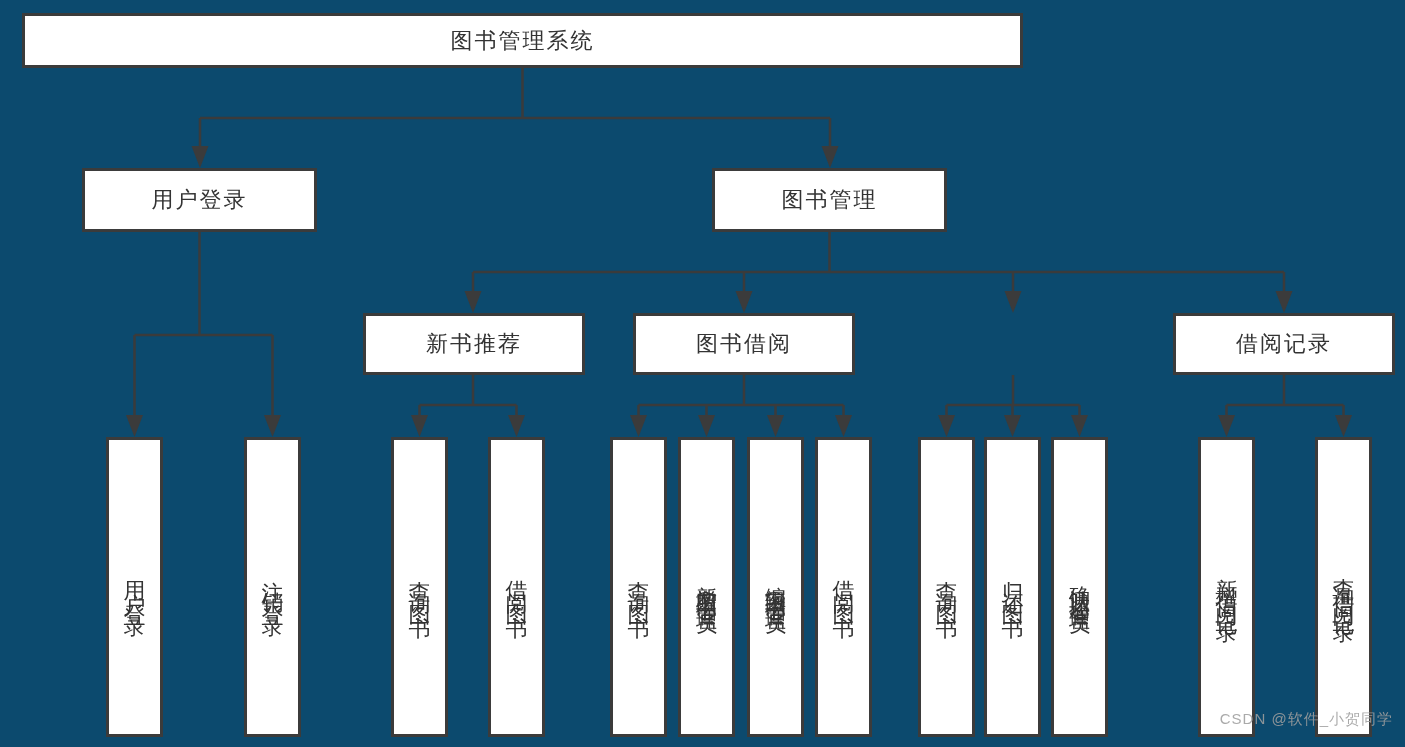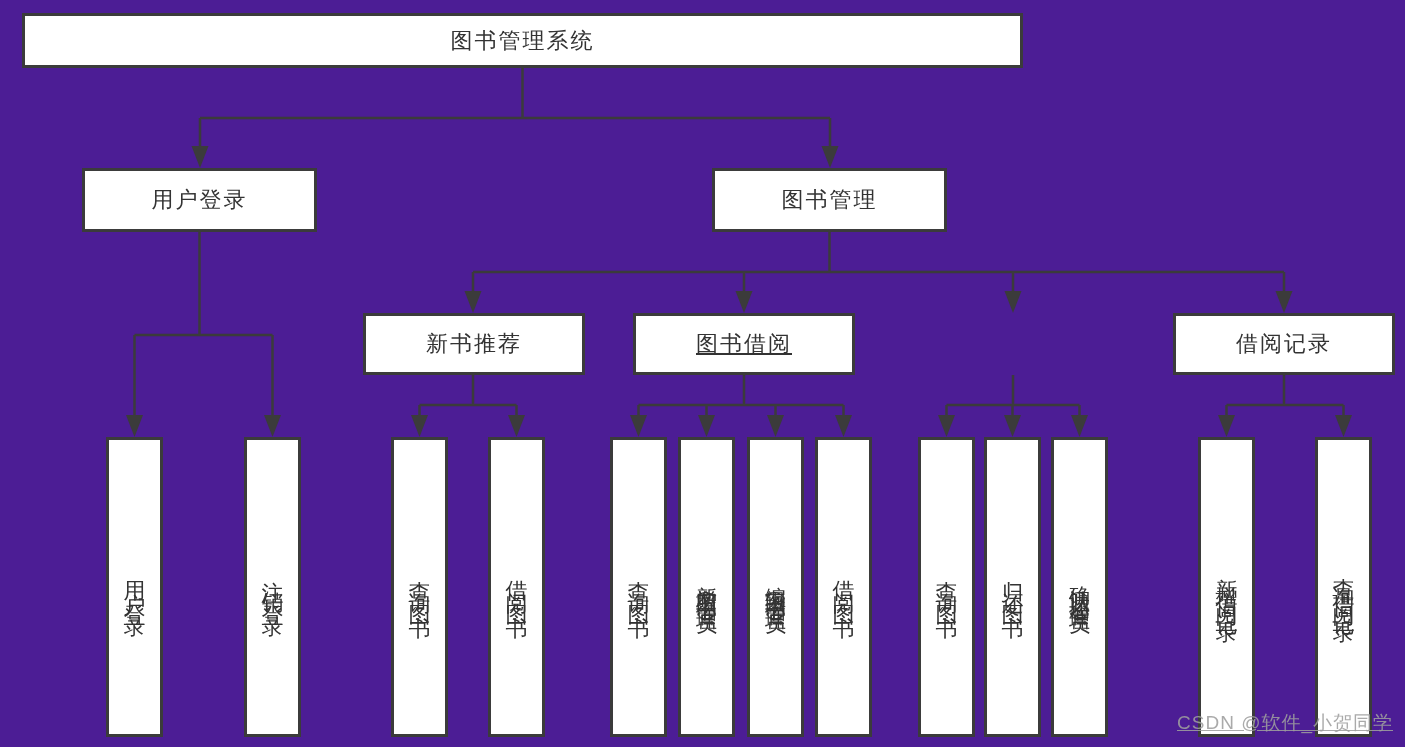--- a/index.html
+++ b/index.html
@@ -4,21 +4,21 @@
 <style>
   html, body {
     margin: 0;
     padding: 0;
     background: #ffffff;
   }
   #canvas {
     position: relative;
     width: 1405px;
     height: 747px;
-    background: #4c1d95;
+    background: #0c4a6e;
     font-family: "Liberation Sans", "DejaVu Sans", sans-serif;
     overflow: hidden;
   }
   #connectors {
     position: absolute;
     left: 0;
     top: 0;
     z-index: 1;
   }
   .hbox {
@@ -52,26 +52,25 @@
     height: 300px;
     top: 437px;
     white-space: nowrap;
   }
   .vbox.mid   { letter-spacing: 9px; }
   .vbox.tight { letter-spacing: 4px; font-size: 21px; }
   #watermark {
     position: absolute;
     right: 12px;
     top: 710px;
-    font-size: 19px;
+    font-size: 15px;
     letter-spacing: 1px;
     color: rgba(158, 158, 158, 0.88);
     z-index: 3;
     white-space: nowrap;
-    text-decoration: underline;
   }
 </style>
 </head>
 <body>
 
 <div id="canvas">
 
   <svg id="connectors" width="1405" height="747" viewBox="0 0 1405 747">
     <g stroke="#3b3b3b" stroke-width="2.5" fill="none">
 
@@ -114,21 +113,21 @@
       <polygon points="1335,415 1352,415 1343.5,437"></polygon>
     </g>
   </svg>
 
   <div class="hbox" style="left:22px; top:13px; width:1001px; height:55px;">图书管理系统</div>
 
   <div class="hbox" style="left:82px; top:168px; width:235px; height:64px;">用户登录</div>
   <div class="hbox" style="left:712px; top:168px; width:235px; height:64px;text-align:right;">图书管理</div>
 
   <div class="hbox" style="left:363px; top:313px; width:222px; height:62px;">新书推荐</div>
-  <div class="hbox" style="left:633px; top:313px; width:222px; height:62px;text-decoration:underline;">图书借阅</div>
+  <div class="hbox" style="left:633px; top:313px; width:222px; height:62px;">图书借阅</div>
   <div class="hbox" style="left:1173px; top:313px; width:222px; height:62px;">借阅记录</div>
 
   <div class="vbox" style="left:106px;">用户登录</div>
   <div class="vbox" style="left:244px;">注销登录</div>
 
   <div class="vbox" style="left:391px;">查询图书</div>
   <div class="vbox" style="left:488px;">借阅图书</div>
 
   <div class="vbox" style="left:610px;">查询图书</div>
   <div class="vbox tight" style="left:678px;">新增图书（管理员）</div>

